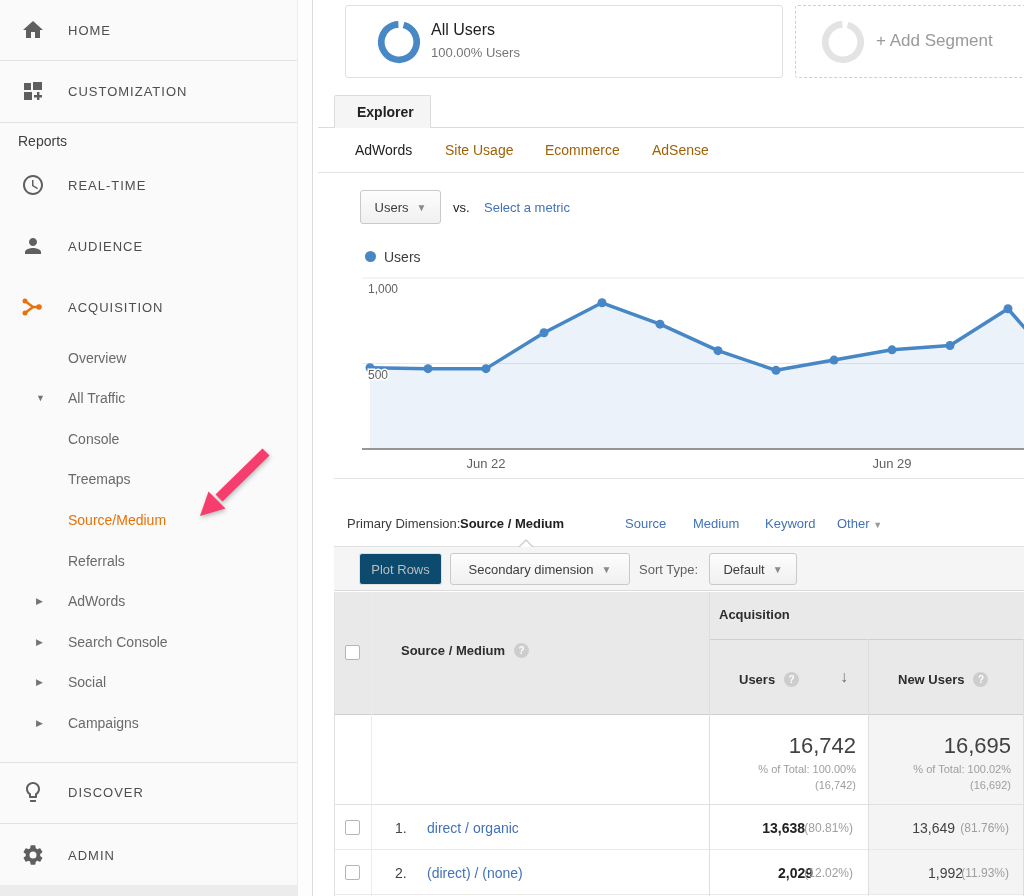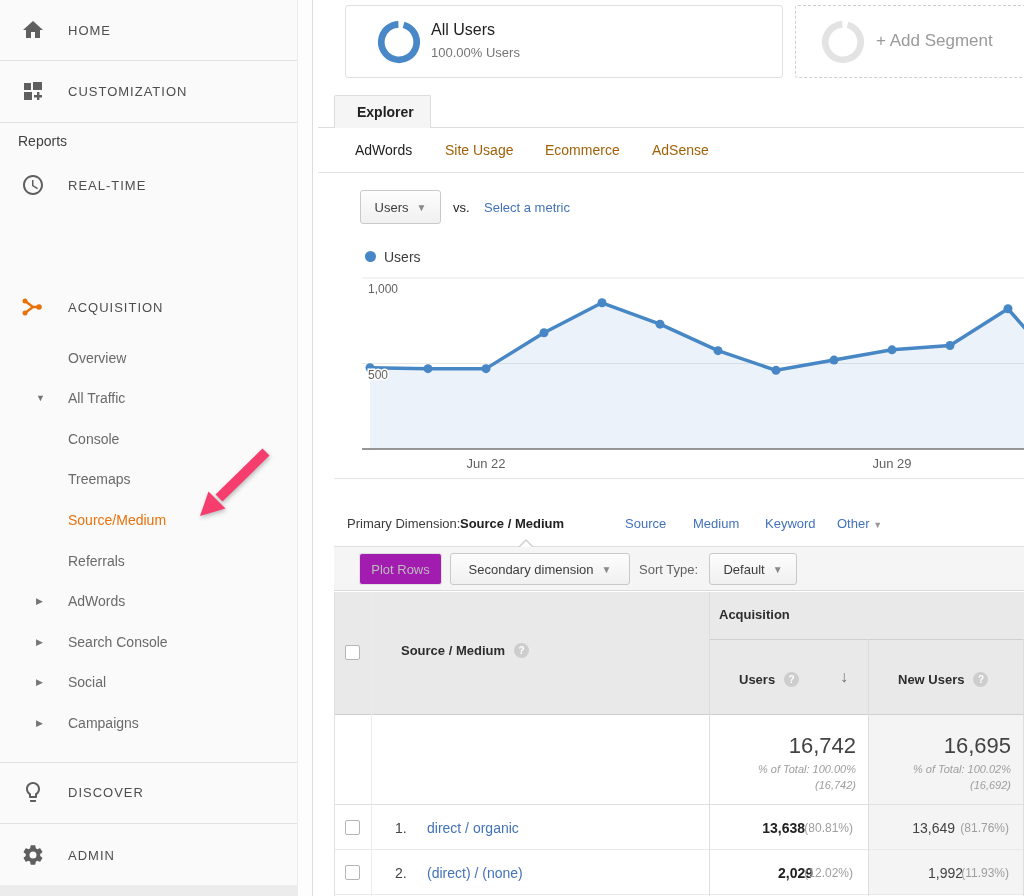--- a/index.html
+++ b/index.html
@@ -60,21 +60,21 @@
   .pd-label { color:#3c3c3c; }
   .pd-active { color:#212121; font-weight:bold; cursor:pointer; }
   .pd-link { color:#4272B8; cursor:pointer; }
   .pd-other-caret { font-size:9px; color:#9a9a9a; }
 
   .notch-outer { position:absolute; left:205px; top:539px; width:0; height:0; border-left:8px solid transparent; border-right:8px solid transparent; border-bottom:8px solid #cfcfcf; z-index:3; }
   .notch-inner { position:absolute; left:207px; top:541px; width:0; height:0; border-left:6px solid transparent; border-right:6px solid transparent; border-bottom:6px solid #fdfdfd; z-index:4; }
 
   .toolbar { position:absolute; left:21px; right:0; top:546px; height:45px; background:#f5f5f5; border-top:1px solid #e0e0e0; border-bottom:1px solid #dadada; }
   .toolbar .ga-btn { position:absolute; height:32px; top:6px; }
-  .btn-plot-rows { left:25px; width:83px; background:#a21caf; color:#bdbdbd; border-color:#e0e0e0; cursor:default; }
+  .btn-plot-rows { left:25px; width:83px; background:#0c4a6e; color:#bdbdbd; border-color:#e0e0e0; cursor:default; }
   .btn-secondary-dim { left:116px; width:180px; }
   .sort-type-label { position:absolute; left:305px; top:15px; font-size:13px; color:#616161; }
   .btn-sort-default { left:375px; width:88px; }
 
   
   .data-table { position:absolute; left:21px; top:592px; width:690px; height:304px; border-left:1px solid #e0e0e0; font-size:13px; }
   .thead { position:absolute; left:0; top:0; width:690px; height:123px; background:#e9e9e9; border-bottom:1px solid #cfcfcf; }
   .th-acq { position:absolute; left:384px; top:15px; font-weight:bold; color:#2d2d2d; }
   .th-acq-border { position:absolute; left:374px; right:0; top:47px; height:1px; background:#cfcfcf; }
   .th-dim { position:absolute; left:66px; top:51px; font-weight:bold; color:#2d2d2d; display:flex; align-items:center; gap:9px; cursor:pointer; }
@@ -86,21 +86,21 @@
   .vline-users { left:374px; height:304px; }
   .vline-newusers { left:533px; top:47px; height:257px; }
   .vline-next { left:688px; top:47px; height:257px; }
 
   .checkbox { width:15px; height:15px; border:1px solid #b5b5b5; border-radius:2px; background:#fff; cursor:pointer; }
   .help-icon { width:15px; height:15px; border-radius:50%; background:#cdcdcd; color:#fff; font-size:10px; font-weight:bold; display:inline-flex; align-items:center; justify-content:center; cursor:pointer; }
 
   .totals-row { position:absolute; left:0; top:123px; width:690px; height:90px; border-bottom:1px solid #e0e0e0; background:#fff; }
   .cell-tint { position:absolute; background:#f4f4f4; }
   .big-num { position:absolute; font-size:22px; color:#424242; text-align:right; }
-  .pct-line { position:absolute; font-size:11px; color:#9e9e9e; text-align:left;font-style:italic; }
+  .pct-line { position:absolute; font-size:11px; color:#9e9e9e; text-align:left; }
 
   .body-row { position:absolute; left:0; width:690px; height:45px; border-bottom:1px solid #e9e9e9; background:#fff; }
   .row-cb { position:absolute; left:10px; top:15px; }
   .row-index { position:absolute; left:60px; top:15px; font-size:14px; color:#424242; }
   .row-link { position:absolute; left:92px; top:15px; font-size:14px; color:#4272B8; cursor:pointer; }
   .row-users { position:absolute; right:169px; top:15px; font-size:14px; color:#212121; font-weight:bold; }
   .row-users-pct { position:absolute; right:172px; top:16px; font-size:12px; color:#9e9e9e; }
   .row-newusers { position:absolute; right:14px; top:15px; font-size:14px; color:#424242; }
   .row-newusers-pct { position:absolute; right:16px; top:16px; font-size:12px; color:#9e9e9e; }
 </style>
@@ -138,20 +138,28 @@
     <div class="nav-top" style="top:168px">
       <span class="nav-icon">
         <svg viewBox="0 0 24 24" width="24" height="24" fill="#5f5f5f">
             <path d="M11.99 2C6.47 2 2 6.48 2 12s4.47 10 9.99 10C17.52 22 22 17.52 22 12S17.52 2 11.99 2zm.01 18c-4.42 0-8-3.58-8-8s3.58-8 8-8 8 3.58 8 8-3.58 8-8 8z"></path>
             <path d="M12.5 7H11v6l5.25 3.15.75-1.23-4.5-2.67z"></path>
           </svg>
       </span>
       <span class="nav-label">REAL-TIME</span>
     </div>
 
+    <div class="nav-top" style="top:229px">
+      <span class="nav-icon">
+        <svg viewBox="0 0 24 24" width="24" height="24" fill="#5f5f5f">
+            <path d="M12 12c2.21 0 4-1.79 4-4s-1.79-4-4-4-4 1.79-4 4 1.79 4 4 4zm0 2c-2.67 0-8 1.34-8 4v2h16v-2c0-2.66-5.33-4-8-4z"></path>
+          </svg>
+      </span>
+      <span class="nav-label">AUDIENCE</span>
+    </div>
 
     <div class="nav-top" style="top:290px">
       <span class="nav-icon">
         <svg viewBox="0 0 24 24" width="24" height="24">
             <g fill="none" stroke="#E8710A" stroke-width="2.4">
               <path d="M4 6 L12 12 L4 18"></path>
               <path d="M12 12 H17"></path>
             </g>
             <circle cx="4" cy="6" r="2.5" fill="#E8710A"></circle>
             <circle cx="4" cy="18" r="2.5" fill="#E8710A"></circle>

